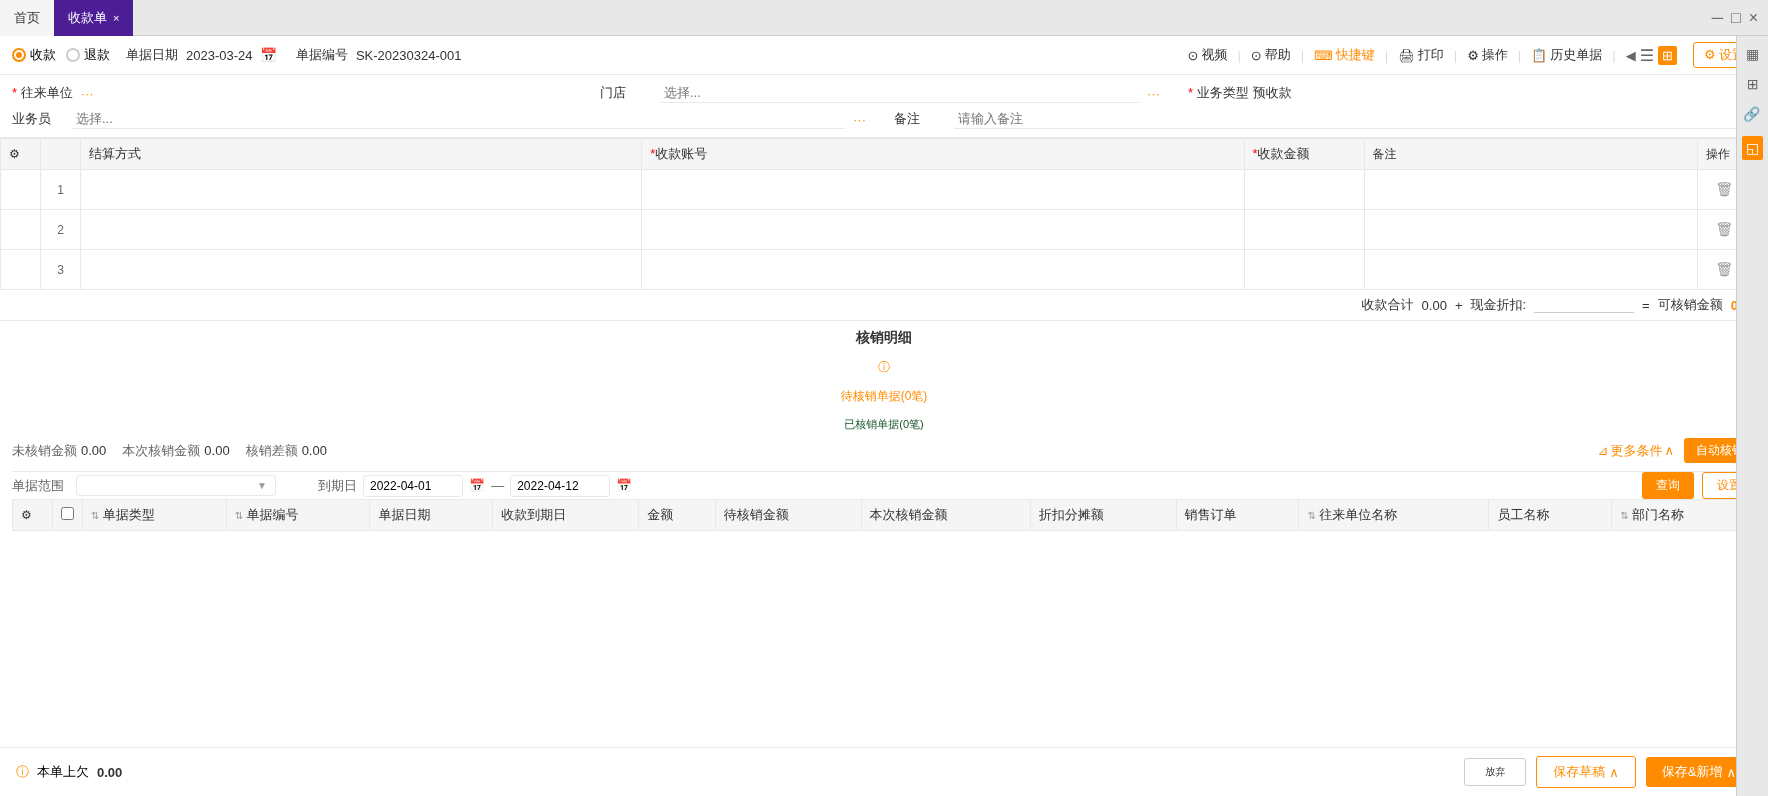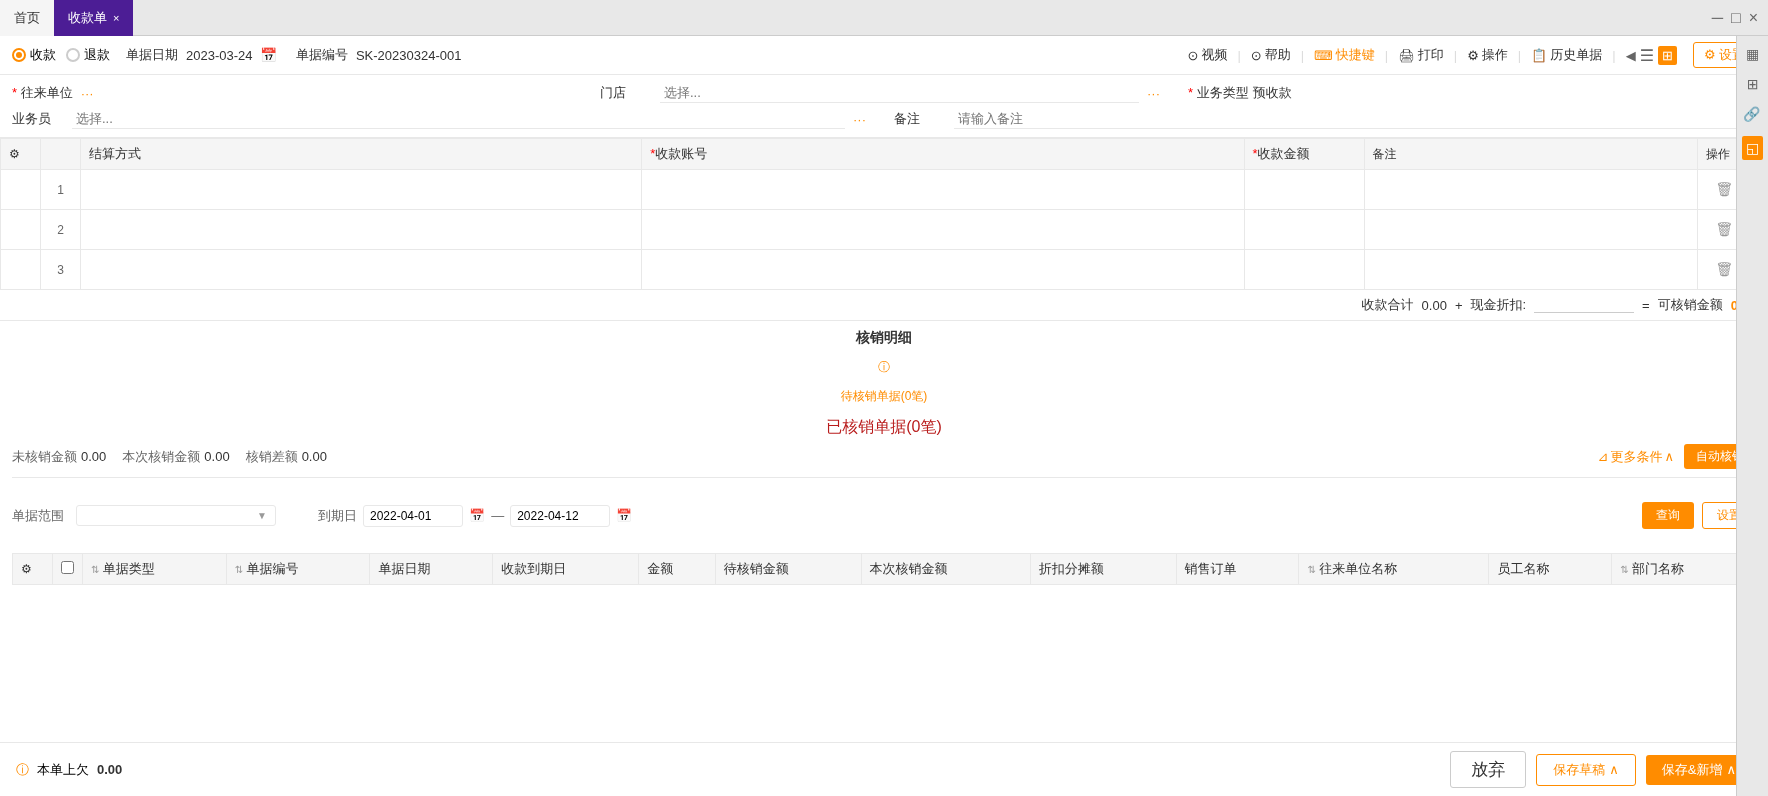--- a/index.html
+++ b/index.html
@@ -74,34 +74,34 @@
     .summary-value { color: #333; }
     .summary-highlight { color: #ff8c00; font-weight: bold; }
     .summary-input { border: none; border-bottom: 1px solid #ccc; width: 100px; outline: none; text-align: right; }
 
     
     .writeoff-section { flex: 1; overflow: hidden; display: flex; flex-direction: column; padding: 8px 12px 0; }
     .writeoff-title-row { display: flex; align-items: center; gap: 12px; margin-bottom: 6px; flex-direction: column; }
     .writeoff-title { font-size: 14px; font-weight: bold; color: #333; }
     .info-icon { color: #ff8c00; cursor: pointer; font-size: 12px; }
     .tab-link { color: #ff8c00; cursor: pointer; font-size: 12px; }
-    .tab-link-inactive { color: #b91c1c; cursor: pointer; font-size: 16px; }
+    .tab-link-inactive { color: #14532d; cursor: pointer; font-size: 11px; }
 
     .writeoff-stats { display: flex; align-items: center; gap: 16px; margin-bottom: 8px; }
     .stat-item { display: flex; align-items: center; gap: 4px; }
     .stat-label { color: #666; }
     .stat-value { color: #333; }
     .filter-more { color: #ff8c00; cursor: pointer; font-size: 12px; display: flex; align-items: center; gap: 2px; }
     .auto-btn { 
       background: #ff8c00; color: #fff; border: none; padding: 4px 12px; border-radius: 3px; cursor: pointer; font-size: 12px;
     }
 
     
     .range-row {
-      display: flex; align-items: center; gap: 12px; padding: 24px 0; border-top: 1px solid #e8e8e8;
+      display: flex; align-items: center; gap: 12px; padding: 0 0; border-top: 1px solid #e8e8e8;
     }
     .range-label { color: #666; white-space: nowrap; }
     .range-select { 
       border: 1px solid #e8e8e8; padding: 4px 8px; border-radius: 3px; min-width: 200px; display: flex; align-items: center; justify-content: space-between; cursor: pointer;
     }
     .range-date { display: flex; align-items: center; gap: 6px; }
     .date-input { border: 1px solid #e8e8e8; padding: 3px 6px; border-radius: 3px; font-size: 12px; width: 100px; }
     .date-icon { color: #ff8c00; cursor: pointer; }
     .date-sep { color: #666; }
     .query-btn { 
@@ -120,21 +120,21 @@
     .sort-icon { color: #999; font-size: 10px; }
 
     
     .footer {
       display: flex; align-items: center; padding: 8px 16px; border-top: 1px solid #e8e8e8; background: #fff; gap: 12px;
     }
     .footer-left { display: flex; align-items: center; gap: 8px; }
     .footer-info-icon { color: #ff8c00; }
     .footer-right { margin-left: auto; display: flex; align-items: center; gap: 10px; }
     .btn-discard { 
-      background: #fff; color: #333; border: 1px solid #ccc; padding: 6px 20px; border-radius: 3px; cursor: pointer; font-size: 17px;
+      background: #fff; color: #333; border: 1px solid #ccc; padding: 6px 20px; border-radius: 3px; cursor: pointer; font-size: 10px;
     }
     .btn-save-draft { 
       background: #fff; color: #ff8c00; border: 1px solid #ff8c00; padding: 6px 16px; border-radius: 3px; cursor: pointer; font-size: 13px;
       display: flex; align-items: center; gap: 4px;
     }
     .btn-save-new { 
       background: #ff8c00; color: #fff; border: none; padding: 6px 16px; border-radius: 3px; cursor: pointer; font-size: 13px;
       display: flex; align-items: center; gap: 4px;
     }
 

